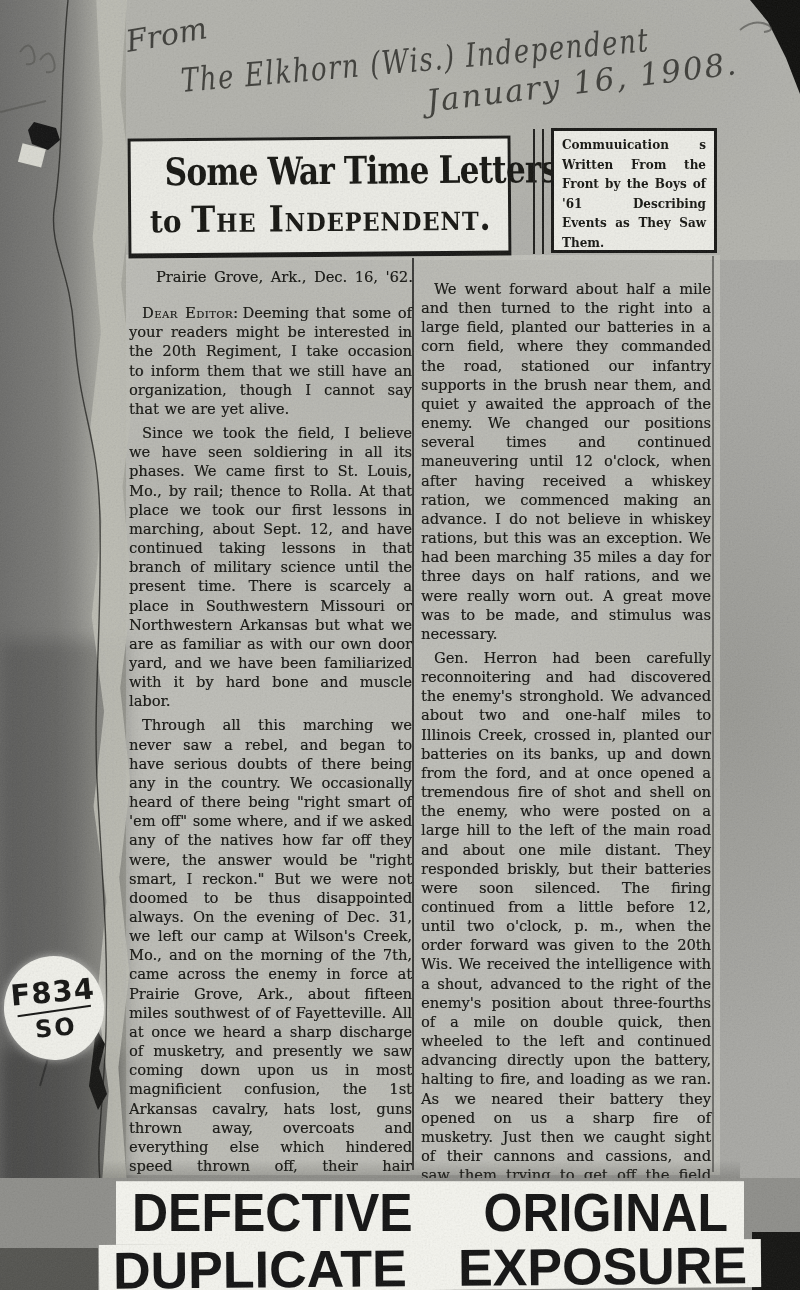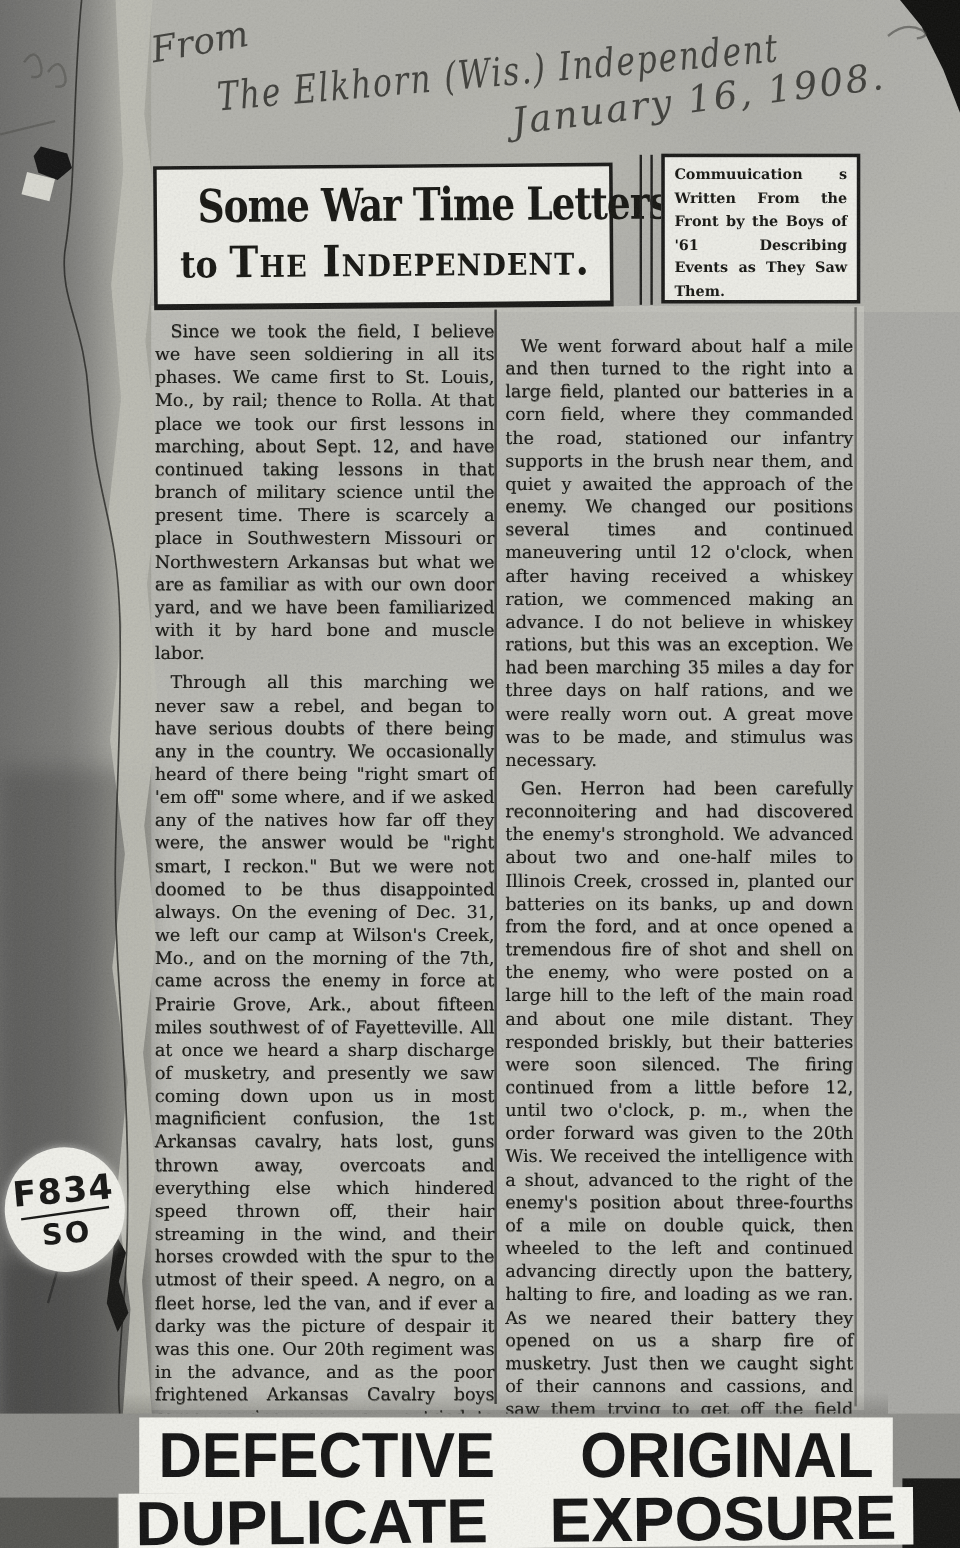--- a/index.html
+++ b/index.html
@@ -126,20 +126,22 @@
   <div class="headline-box">
     <div class="headline-line1">Some War Time Letters</div>
     <div class="headline-line2"><span class="lc">to </span><span class="sc">The Independent.</span></div>
   </div>
 
   <div class="divider-double"></div>
 
   <div class="subhead-box">Commuuication s Written From the Front by the Boys of '61 Describing Events as They Saw Them.</div>
 
   <div class="col col-left">
+    <p class="dateline">Prairie Grove, Ark., Dec. 16, '62.</p>
+    <p class="first"><span class="salutation">Dear Editor:</span><span>Deeming that some of your readers might be interested in the 20th Regiment, I take occasion to inform them that we still have an organization, though I cannot say that we are yet alive.</span></p>
     <p>Since we took the field, I believe we have seen soldiering in all its phases. We came first to St. Louis, Mo., by rail; thence to Rolla. At that place we took our first lessons in marching, about Sept. 12, and have continued taking lessons in that branch of military science until the present time. There is scarcely a place in Southwestern Missouri or Northwestern Arkansas but what we are as familiar as with our own door yard, and we have been familiarized with it by hard bone and muscle labor.</p>
     <p>Through all this marching we never saw a rebel, and began to have serious doubts of there being any in the country. We occasionally heard of there being "right smart of 'em off" some where, and if we asked any of the natives how far off they were, the answer would be "right smart, I reckon." But we were not doomed to be thus disappointed always. On the evening of Dec. 31, we left our camp at Wilson's Creek, Mo., and on the morning of the 7th, came across the enemy in force at Prairie Grove, Ark., about fifteen miles southwest of of Fayetteville. All at once we heard a sharp discharge of musketry, and presently we saw coming down upon us in most magnificient confusion, the 1st Arkansas cavalry, hats lost, guns thrown away, overcoats and everything else which hindered speed thrown off, their hair streaming in the wind, and their horses crowded with the spur to the utmost of their speed. A negro, on a fleet horse, led the van, and if ever a darky was the picture of despair it was this one. Our 20th regiment was in the advance, and as the poor frightened Arkansas Cavalry boys came pouring upon us, we tried to rally them and make them try it again, but without success. Our boys commenced laughing and jeering at them and finally one of us asked how many secesh there were out there, when one of the cavalry answered, his face indicating total despair, "Why there is many as five hundred!" You ought to have heard the shout that went up from our columns at this answer.</p>
   </div>
 
   <div class="col-divider"></div>
 
   <div class="col col-right">
     <p class="first">We went forward about half a mile and then turned to the right into a large field, planted our batteries in a corn field, where they commanded the road, stationed our infantry supports in the brush near them, and quiet y awaited the approach of the enemy. We changed our positions several times and continued maneuvering until 12 o'clock, when after having received a whiskey ration, we commenced making an advance. I do not believe in whiskey rations, but this was an exception. We had been marching 35 miles a day for three days on half rations, and we were really worn out. A great move was to be made, and stimulus was necessary.</p>
     <p>Gen. Herron had been carefully reconnoitering and had discovered the enemy's stronghold. We advanced about two and one-half miles to Illinois Creek, crossed in, planted our batteries on its banks, up and down from the ford, and at once opened a tremendous fire of shot and shell on the enemy, who were posted on a large hill to the left of the main road and about one mile distant. They responded briskly, but their batteries were soon silenced. The firing continued from a little before 12, until two o'clock, p. m., when the order forward was given to the 20th Wis. We received the intelligence with a shout, advanced to the right of the enemy's position about three-fourths of a mile on double quick, then wheeled to the left and continued advancing directly upon the battery, halting to fire, and loading as we ran. As we neared their battery they opened on us a sharp fire of musketry. Just then we caught sight of their cannons and cassions, and saw them trying to get off the field and we charged with a tremendous yell right on the cannon. They were ours, and such a shout as went up from our lines is seldom made by so few men. Our regiment took six cannon, and cassions. We pressed on over the brow of the hill about twenty or thirty rods beyond the battery, and were there saluted by the main body of the enemy drawn up in force, who outnumbered us five to one, by a most galling fire, which compelled us within five minutes to fall back. Every man did his duty. We did not give way however, to five times our number, until one half our men were either killed or wounded. The 20th Wis. opened the ball, the 20th Wis. took the battery, and if she had been supported, might have kept it. Four hundred</p>
   </div>

